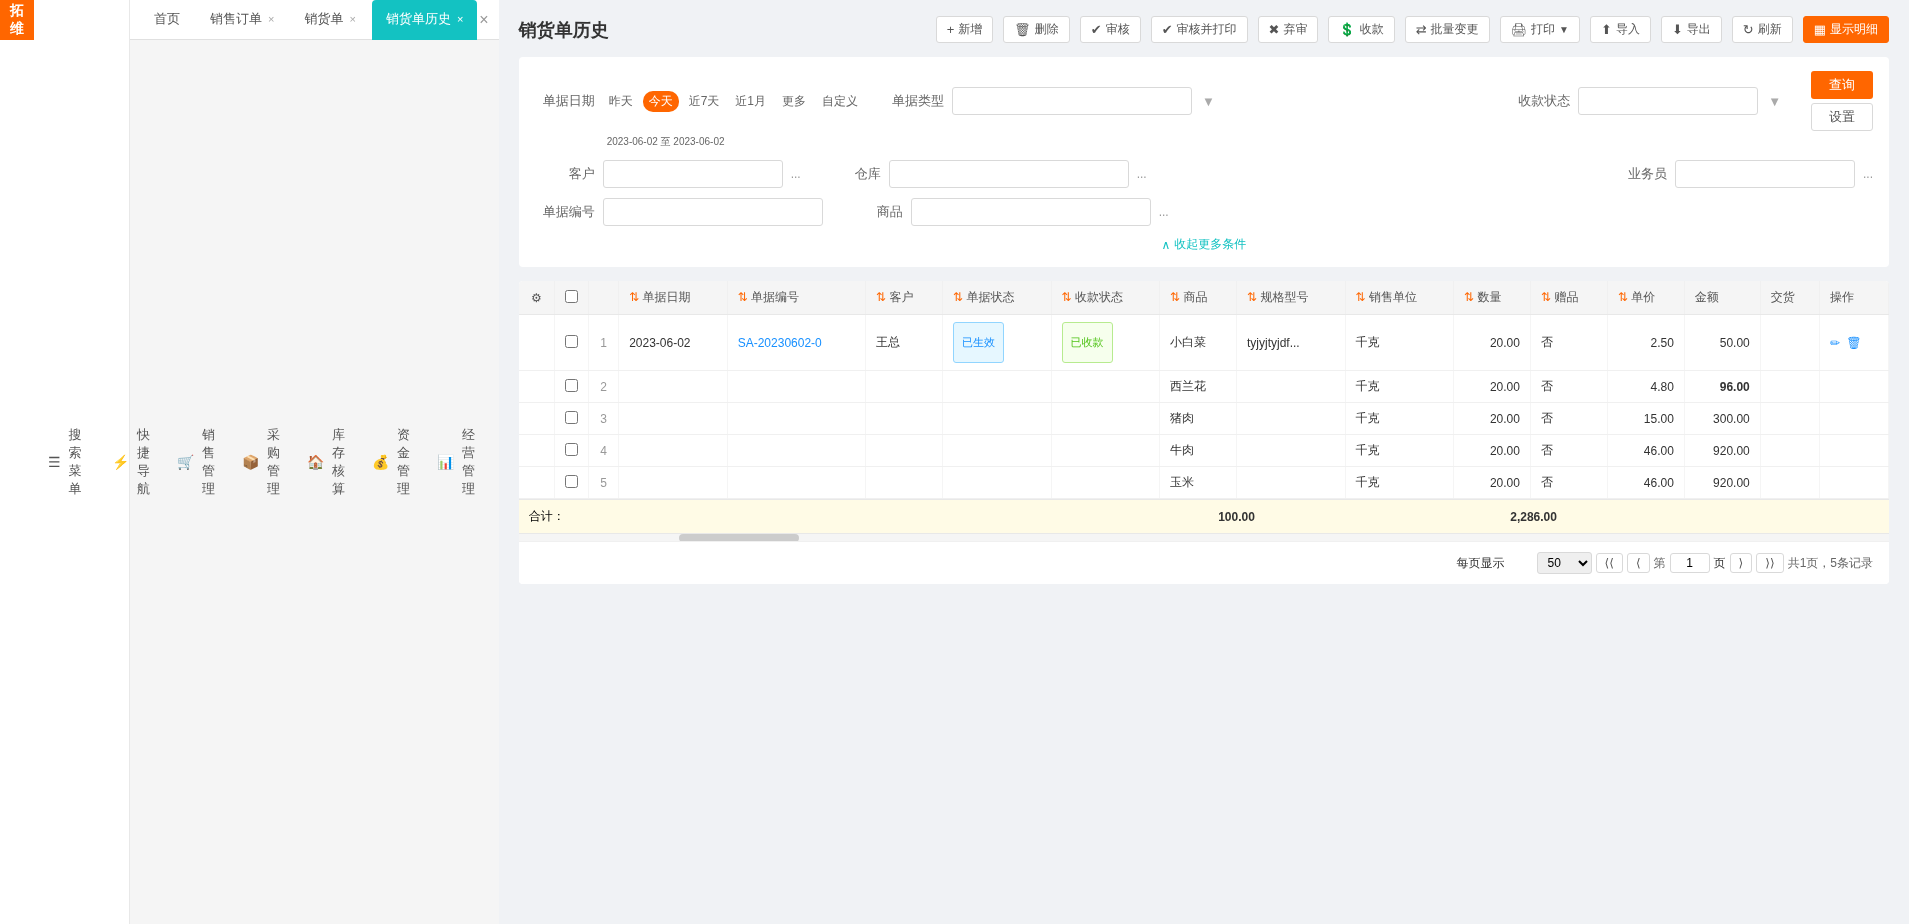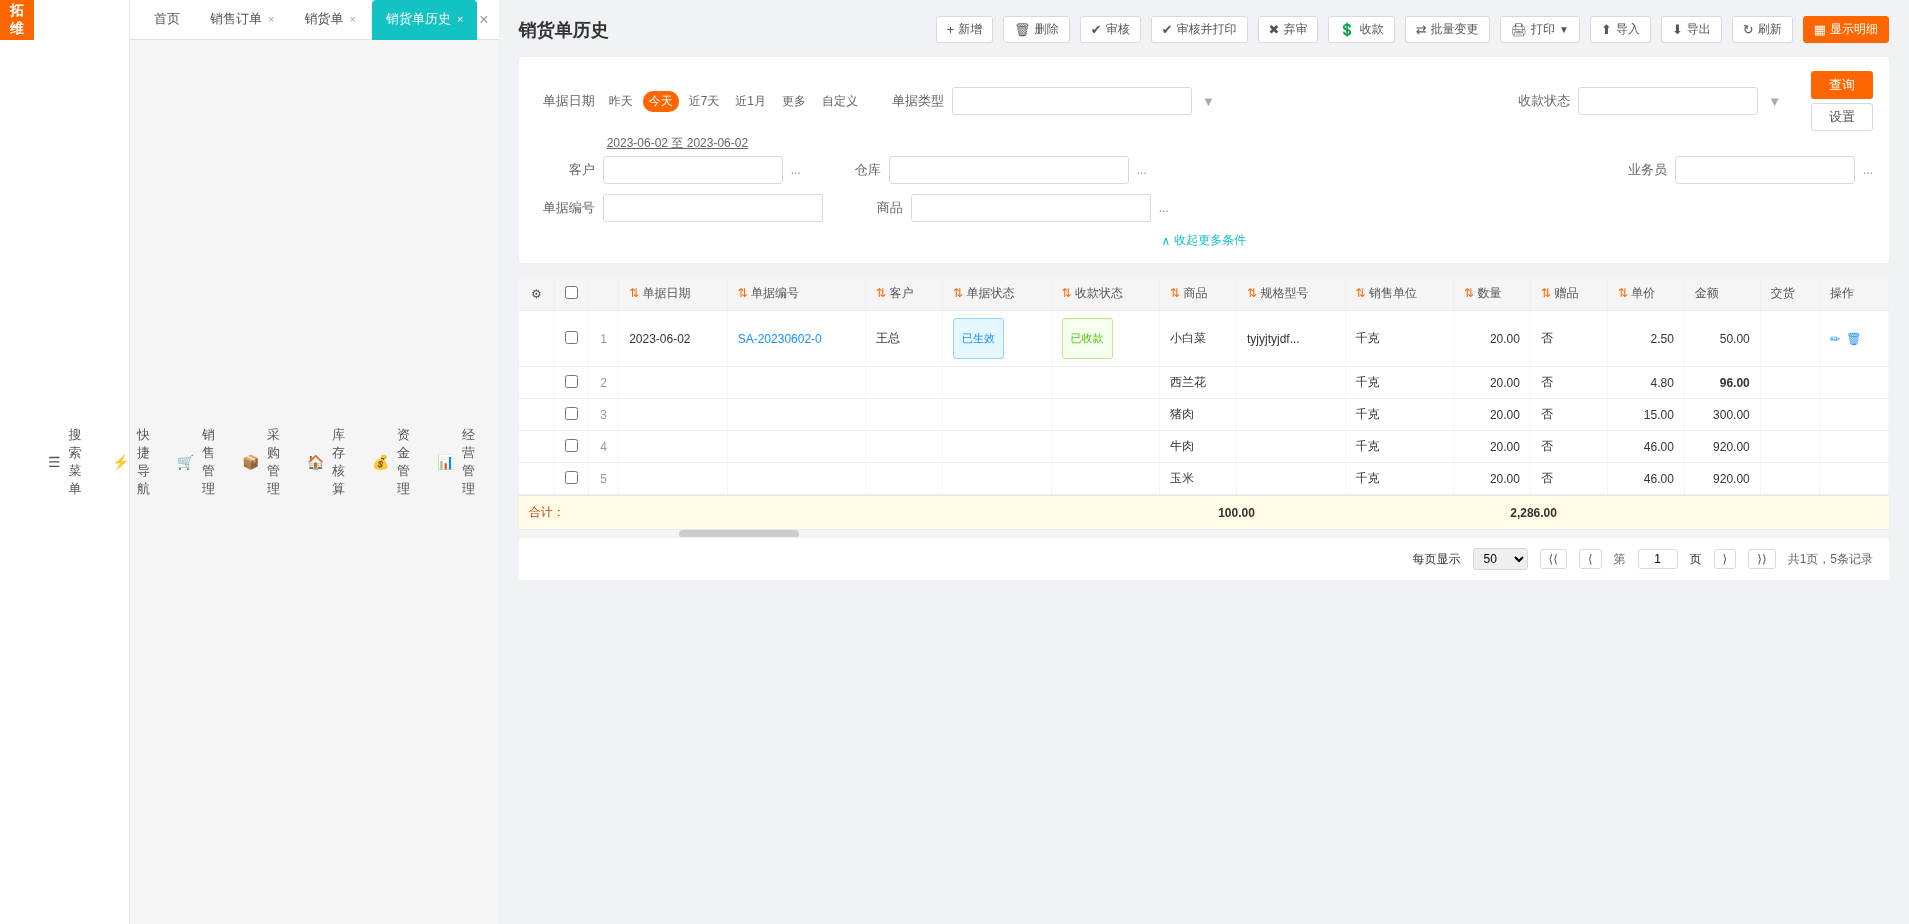--- a/index.html
+++ b/index.html
@@ -58,27 +58,27 @@
     .status-badge { display: inline-block; padding: 12px 8px; border-radius: 3px; font-size: 11px; }
     .status-active { background: #e6f7ff; color: #1890ff; border: 1px solid #91d5ff; }
     .status-paid { background: #f6ffed; color: #52c41a; border: 1px solid #b7eb8f; }
     .action-btns { display: flex; gap: 6px; }
     .action-btn { color: #1890ff; cursor: pointer; font-size: 12px; }
     .th-gear { width: 36px; text-align: center; }
     .th-check { width: 30px; text-align: center; }
 
     
     .table-footer { background: #fffbe6; border-top: 1px solid #e8e8e8; padding: 8px 10px; display: flex; align-items: center; font-size: 12px; }
-    .footer-label { color: #c2410c; min-width: 60px; }
+    .footer-label { color: #000000; min-width: 60px; }
     .footer-values { display: flex; flex: 1; }
     .footer-val { flex: 1; text-align: right; padding-right: 20px; font-weight: bold; }
 
     
-    .pagination-bar { display: flex; align-items: center; justify-content: flex-end; padding: 10px 16px; background: #fff; border-top: 1px solid #f0f0f0; gap: 12px; font-size: 12px; }
-    .page-size-select { border: 1px solid #d9d9d9; border-radius: 3px; padding: 2px 6px; font-size: 12px; }
+    .pagination-bar { display: flex; align-items: center; justify-content: flex-end; padding: 10px 16px; background: #fff; border-top: 1px solid #f0f0f0; gap: 4px; font-size: 12px; }
+    .page-size-select { border: 1px solid #d9d9d9; border-radius: 3px; padding: 2px 6px; font-size: 12px; margin-left: 28px; }
     .page-btn { padding: 2px 8px; border: 1px solid #d9d9d9; border-radius: 3px; background: #fff; cursor: pointer; font-size: 12px; color: #555; }
     .page-input { width: 40px; border: 1px solid #d9d9d9; border-radius: 3px; padding: 2px 6px; text-align: center; font-size: 12px; }
     .page-info { color: #666; }
 
     
     .scroll-bar-area { height: 8px; background: #f5f5f5; border-top: 1px solid #e8e8e8; }
     .scroll-bar-thumb { height: 8px; width: 120px; margin-left: 160px; background: #ccc; border-radius: 4px; }
 
     .flex-spacer { flex: 1; }
 
@@ -235,21 +235,21 @@
           <span class="filter-label">收款状态</span>
           <input class="filter-input" type="text" style="">
           <span style="color:#aaa; margin-left:2px; cursor:pointer;">▼</span>
         </div>
         <div style="display:flex; flex-direction:column; gap:4px; margin-left: 10px;">
           <button class="query-btn">查询</button>
           <button class="set-btn">设置</button>
         </div>
       </div>
 
-      <div style="margin-left: 72px; margin-top: -6px; margin-bottom: 4px; font-size: 12px; color: #666; text-decoration: underline;">2023-06-02 至 2023-06-02</div>
+      <div style="margin-left: 72px; margin-top: -6px; margin-bottom: 11px; font-size: 10px; color: #666;">2023-06-02 至 2023-06-02</div>
 
       <div class="filter-row">
         <div class="filter-item">
           <span class="filter-label">客户</span>
           <input class="filter-input" type="text" style="">
           <span class="ellipsis-btn">...</span>
         </div>
         <div class="filter-item" style="flex:1;">
           <span class="filter-label">仓库</span>
           <input class="filter-input wide" type="text" style="">

